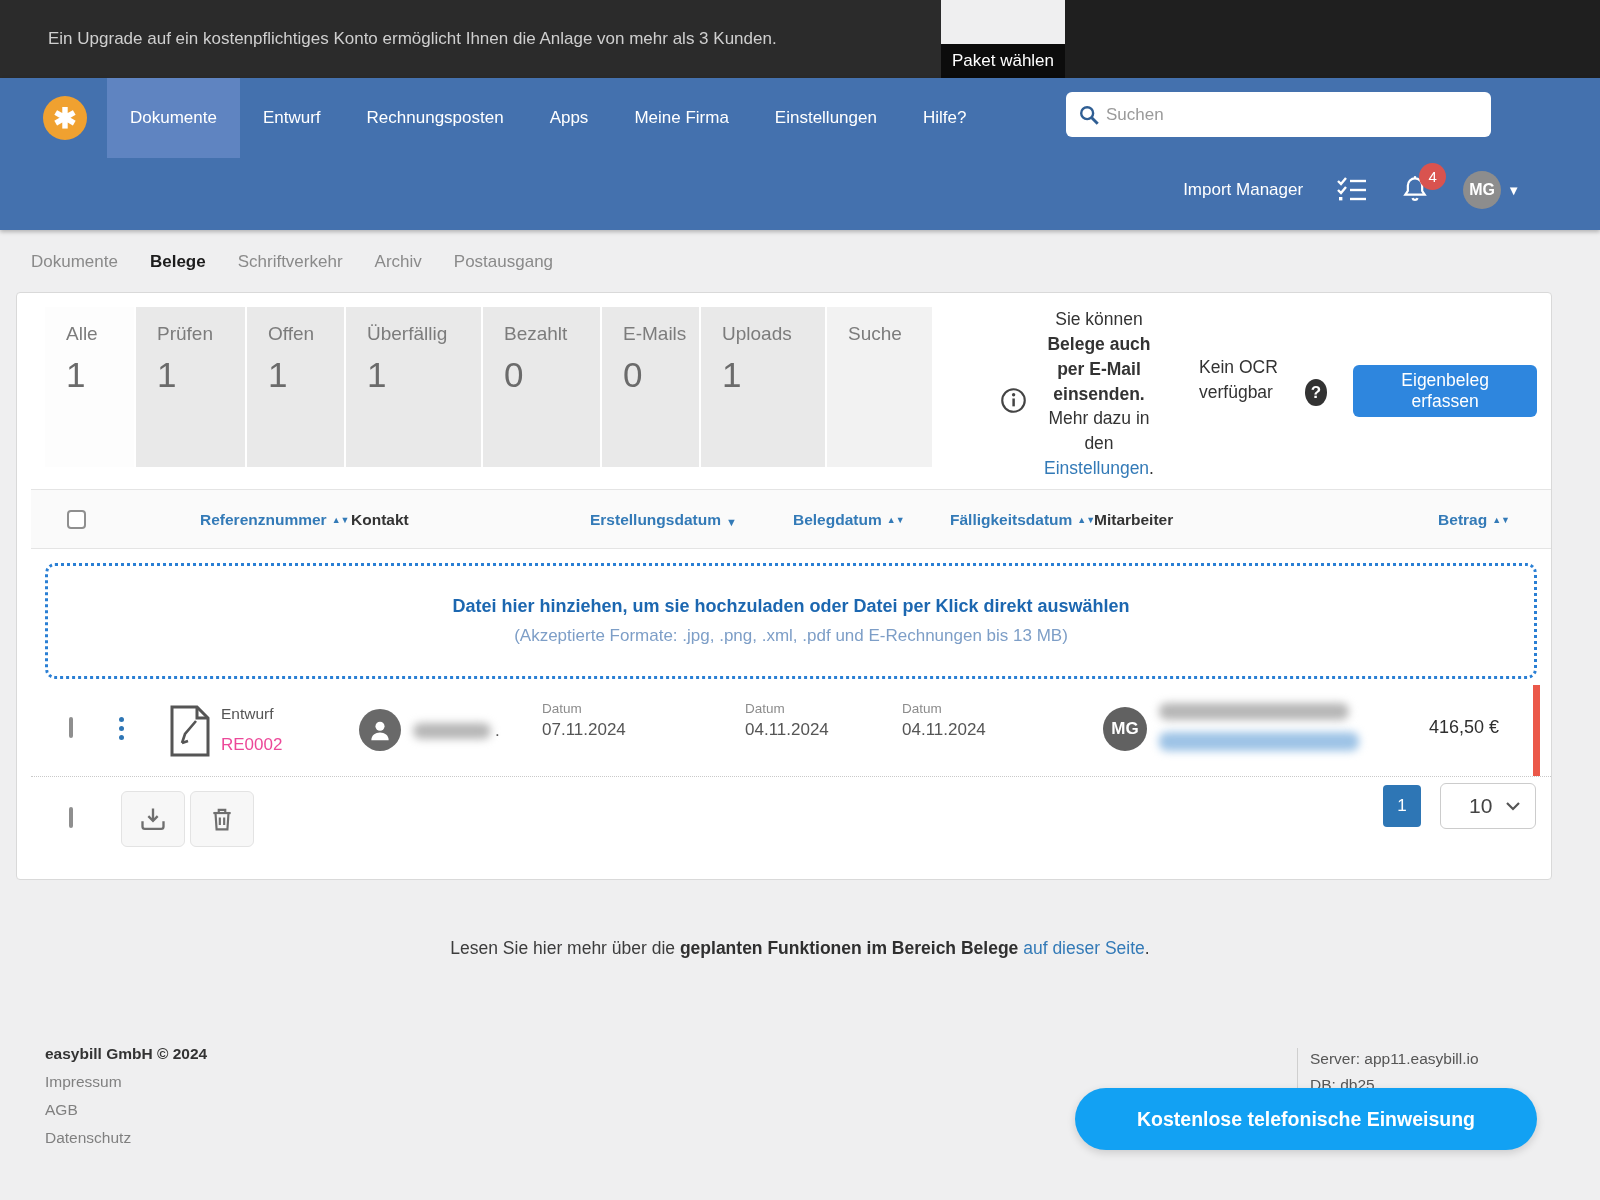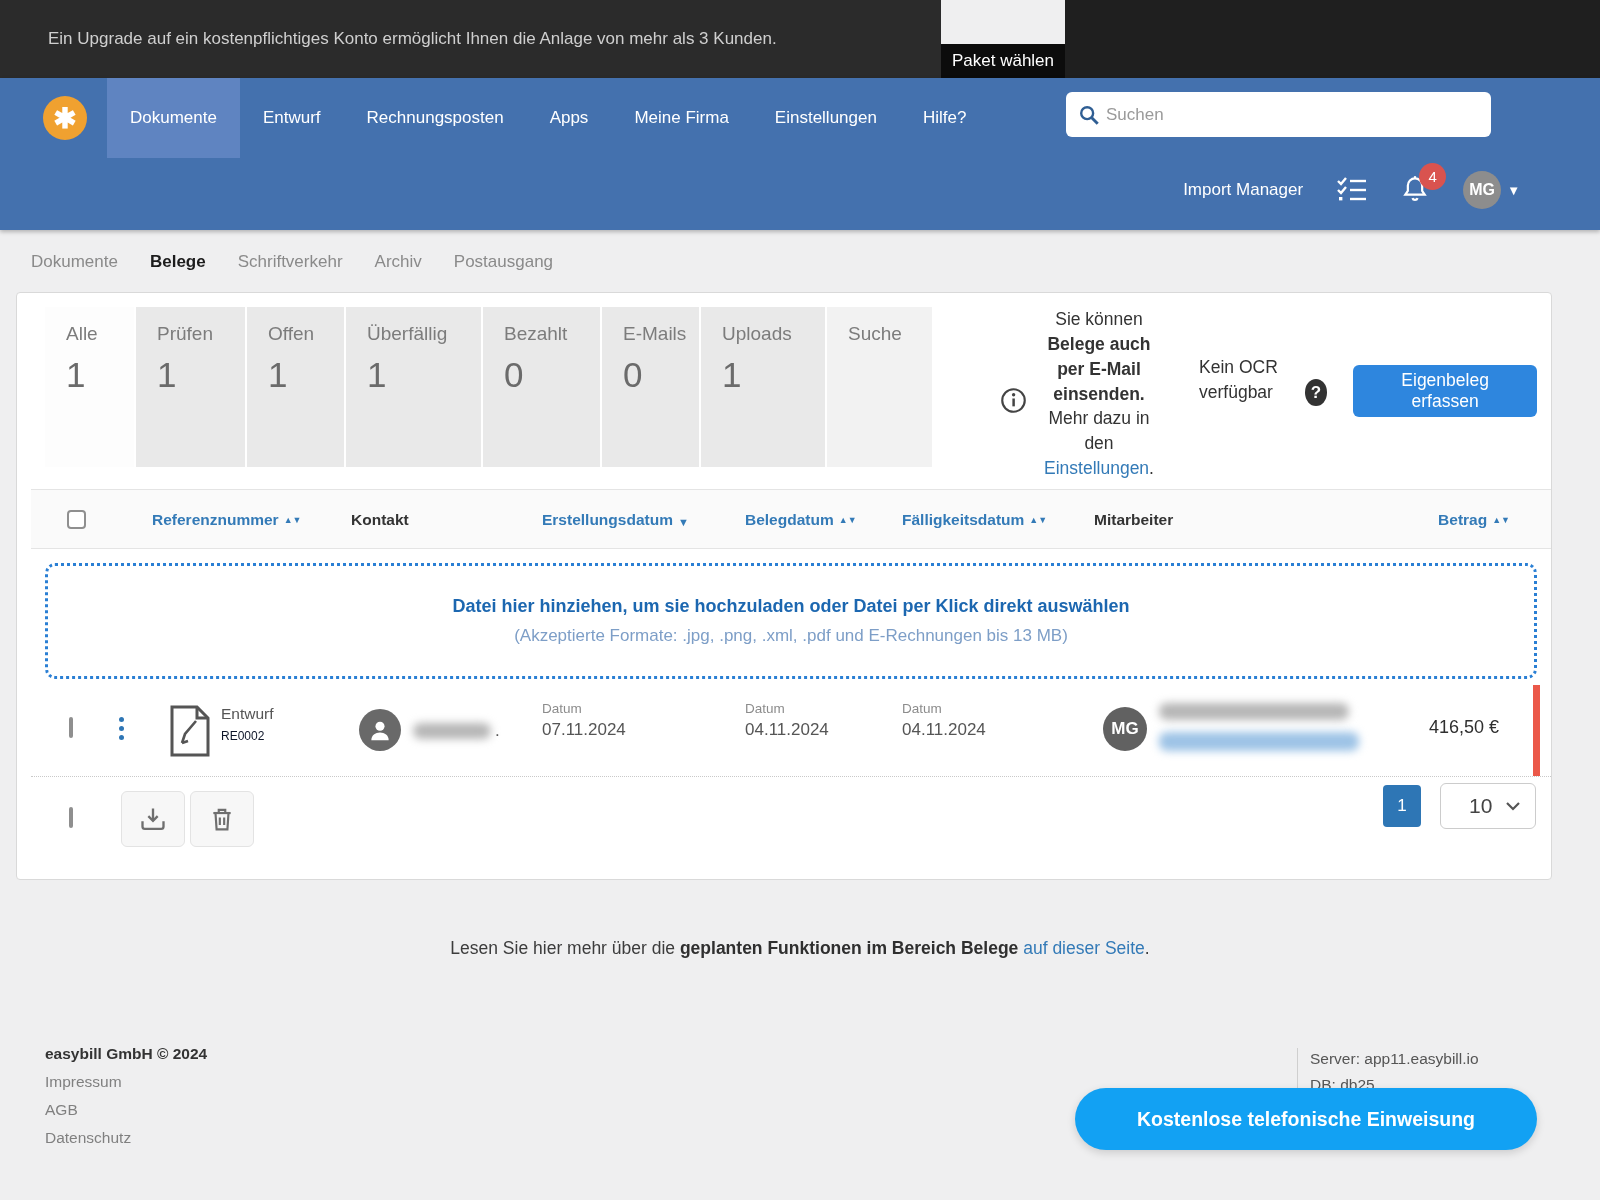--- a/index.html
+++ b/index.html
@@ -58,39 +58,39 @@
   .info-icon { margin-top:80px; flex:0 0 auto; }
   .info-text { width:120px; font-size:17.5px; line-height:1.42; color:#333;text-align:center; }
   .info-text .lnk { color:#337ab7; cursor:pointer; }
   .ocr-block { margin-left:40px; margin-top:48px; width:95px; font-size:17.5px; color:#333; line-height:1.4; }
   .q-icon { margin-left:26px; margin-top:72px; width:27px; height:27px; border-radius:50%; background:#333; color:#fff; font-size:17px; font-weight:bold; display:flex; align-items:center; justify-content:center; cursor:pointer; }
   .create-btn { margin-left:26px; margin-top:58px; height:52px; padding:0 25px; background:#2e86de; border:none; border-radius:6px; color:#fff; font-size:17.5px; font-family:"Liberation Sans",sans-serif; cursor:pointer; }
 
   
   .thead { position:relative; margin:8px -14px 0; height:60px; background:#fafafa; border-top:1px solid #e4e4e4; border-bottom:1px solid #e4e4e4; font-size:15.5px; font-weight:bold; }
   .thead .cell { position:absolute; top:0; height:60px; display:flex; align-items:center; gap:5px; }
-  .blue-h { color:#337ab7; cursor:pointer; }
+  .blue-h { color:#337ab7; cursor:pointer;margin-left:48px; }
   .black-h { color:#333; }
   .sort { display:flex; flex-direction:column; font-size:9px; line-height:8px; color:#337ab7; }
   .sort-down { font-size:11px; color:#337ab7; margin-top:4px; }
 
   .checkbox { width:19px; height:19px; border:2px solid #8f8f8f; border-radius:4px; background:#fff; cursor:pointer; }
 
   
   .dropzone { margin-top:14px; height:116px; border:3px dotted #2a7fd4; border-radius:10px; display:flex; flex-direction:column; align-items:center; justify-content:center; gap:9px; cursor:pointer; }
   .dz1 { font-size:18px; font-weight:bold; color:#1c67b0; }
   .dz2 { font-size:17px; color:#7d9ec7; }
 
   
   .drow { position:relative; margin:6px -14px 0; height:92px; border-bottom:1px dotted #c9c9c9; }
   .drow .acell { position:absolute; }
   .dots { display:flex; flex-direction:column; gap:4px; cursor:pointer; }
   .dots i { width:5px; height:5px; border-radius:50%; background:#2e76b5; }
   .status-txt { font-size:15.5px; color:#555; }
-  .ref-link { font-size:12px; color:#0f172a; margin-top:6px; cursor:pointer; }
+  .ref-link { font-size:17px; color:#ec4899; margin-top:12px; cursor:pointer; }
   .avatar-sm { width:42px; height:42px; border-radius:50%; background:#696969; display:flex; align-items:center; justify-content:center; }
   .avatar-mg { width:44px; height:44px; border-radius:50%; background:#616161; color:#fff; font-size:17px; font-weight:bold; display:flex; align-items:center; justify-content:center; }
   .date-label { font-size:13.5px; color:#8c8c8c; }
   .date-val { font-size:17px; color:#555; margin-top:4px; }
   .amount { font-size:18px; color:#2f2f2f; }
   .redbar { position:absolute; right:11px; top:0; width:7px; height:100%; background:#eb5849; }
   .blur-gray { background:#b6b6b6; filter:blur(4px); border-radius:8px; }
   .blur-blue { background:#9dc3e6; filter:blur(4px); border-radius:8px; }
   .contact-name { display:flex; align-items:center; gap:4px; color:#555; font-size:17px; }
 

